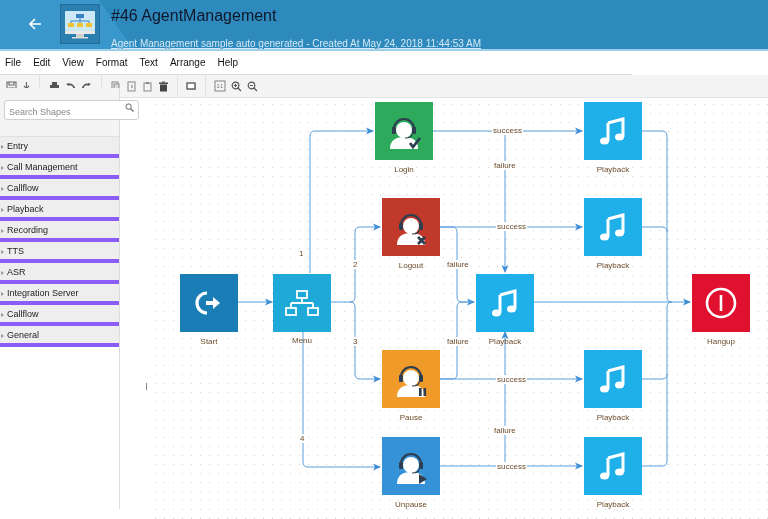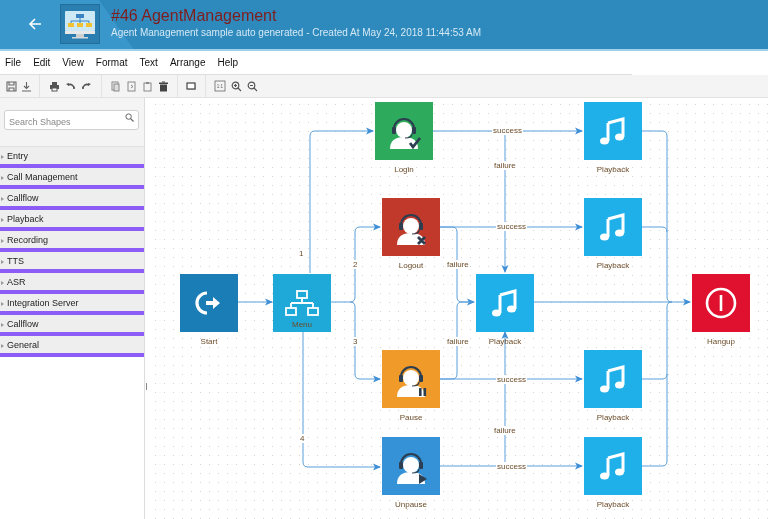--- a/index.html
+++ b/index.html
@@ -2,29 +2,29 @@
 <html><head>
 <meta charset="utf-8">
 <style>
   * { box-sizing: border-box; margin: 0; padding: 0; }
   body { width: 768px; height: 519px; overflow: hidden; font-family: "Liberation Sans", sans-serif; background: #fff; position: relative; }
   .header { position: absolute; left: 0; top: 0; width: 768px; height: 51px; background: #2e8abd; overflow: hidden; }
   .header .shade { position: absolute; left: -40px; top: -20px; width: 160px; height: 100px; background: #3a97cb; transform: skewX(35deg); }
   .header .underline { position: absolute; left: 0; bottom: 0; width: 100%; height: 2px; background: #9fd0ea; }
   .back-btn { position: absolute; left: 24px; top: 13px; width: 22px; height: 22px; color: #fff; font-size: 18px; line-height: 22px; text-align: center; cursor: pointer; }
   .app-icon { position: absolute; left: 60px; top: 4px; width: 40px; height: 40px; background: #2a7fb0; border: 1px solid #236e9a; }
-  .title { position: absolute; left: 111px; top: 7px; color: #7f1d1d; font-size: 16px; text-align: center; }
-  .subtitle { position: absolute; left: 111px; top: 27px; color: #d5e9f5; font-size: 10px; }
+  .title { position: absolute; left: 111px; top: 7px; color: #0f172a; font-size: 16px; text-align: center; }
+  .subtitle { position: absolute; left: 111px; top: 38px; color: #d5e9f5; font-size: 10px; text-decoration: underline; }
   .menubar { position: absolute; left: 0; top: 51px; width: 632px; height: 24px; background: #fff; border-bottom: 1px solid #ddd; display: flex; align-items: center; padding-left: 5px; }
   .menubar .mi { font-size: 10px; color: #111; margin-right: 12px; cursor: pointer; }
   .toolbar { position: absolute; left: 0; top: 75px; width: 768px; height: 23px; background: #f4f4f4; border-bottom: 1px solid #e2e2e2; display: flex; align-items: center; }
   .tb-group { display: flex; align-items: center; height: 23px; border-right: 1px solid #e2e2e2; padding: 0 6px; }
   .tb-group:last-child { border-right: none; }
   .tb-btn { width: 14px; height: 14px; margin: 0 2px; display: flex; align-items: center; justify-content: center; color: #555; font-size: 11px; cursor: pointer; }
-  .sidebar { position: absolute; left: 0; top: 98px; width: 145px; height: 421px; background: #fff; border-right: 1px solid #ddd; }
+  .sidebar { position: absolute; left: 0; top: 88px; width: 120px; height: 421px; background: #fff; border-right: 1px solid #ddd; }
   .search-wrap { height: 49px; background: #f4f4f4; border-bottom: 1px solid #e0e0e0; padding: 12px 4px 0 4px; }
   .search { width: 135px; height: 20px; border: 1px solid #d0d0d0; border-radius: 3px; background: #fff; position: relative; }
   .search input { border: none; outline: none; width: 112px; height: 18px; padding-left: 4px; font-size: 9px; color: #333; background: transparent; font-family: "Liberation Sans", sans-serif; }
   .search input::placeholder { color: #888; }
   .search .s-icon { position: absolute; right: 4px; top: 2px; font-size: 9px; color: #666; }
   .cat { height: 21px; border-bottom: 4px solid #8b5cf6; background: #eeeeee; font-size: 9px; color: #222; display: flex; align-items: center; padding-left: 7px; position: relative; cursor: pointer; }
   .cat::before { content: ""; position: absolute; left: 1px; top: 8px; border-left: 3px solid #999; border-top: 2px solid transparent; border-bottom: 2px solid transparent; }
   .splitter { position: absolute; left: 146px; top: 383px; width: 2px; height: 8px; color: #777; font-size: 8px; }
   .canvas { position: absolute; left: 149px; top: 98px; width: 619px; height: 421px; background-color: #fff;
     background-image: radial-gradient(#d4d4d4 0.7px, transparent 0.8px); background-size: 9px 9px; background-position: 2px 2px; }
@@ -261,21 +261,21 @@
 <div class="label" style="left:169px;top:337px">Start</div>
 
 <div class="node" style="left:273px;top:274px;background:#1ea9d9">
   <svg width="36" height="32" viewBox="0 0 36 32">
       <rect x="13" y="4" width="10" height="7" fill="none" stroke="#fff" stroke-width="1.8"></rect>
       <path d="M18 11v5M7 16h22M7 16v5M29 16v5" stroke="#fff" stroke-width="1.8" fill="none"></path>
       <rect x="2" y="21" width="10" height="7" fill="none" stroke="#fff" stroke-width="1.8"></rect>
       <rect x="24" y="21" width="10" height="7" fill="none" stroke="#fff" stroke-width="1.8"></rect>
     </svg>
 </div>
-<div class="label" style="left:262px;top:320px">Menu</div>
+<div class="label" style="left:262px;top:336px">Menu</div>
 
 <div class="node" style="left:375px;top:102px;background:#2eaa5c">
   <svg width="44" height="44" viewBox="0 0 44 44">
       <path d="M12 20a10 10 0 0 1 20 0" stroke="#2c3e50" stroke-width="2.2" fill="none"></path>
       <rect x="10" y="18" width="4" height="7" rx="1" fill="#2c3e50"></rect>
       <rect x="30" y="18" width="4" height="7" rx="1" fill="#2c3e50"></rect>
       <circle cx="22" cy="21" r="8" fill="#fff"></circle>
       <path d="M8 40q0-12 14-12t14 12z" fill="#fff"></path>
       <path d="M30 25q0 4-7 4" stroke="#2c3e50" stroke-width="1.2" fill="none"></path>
       <path d="M28 34l3 4 7-9" stroke="#2c3e50" stroke-width="2.8" fill="none"></path>

